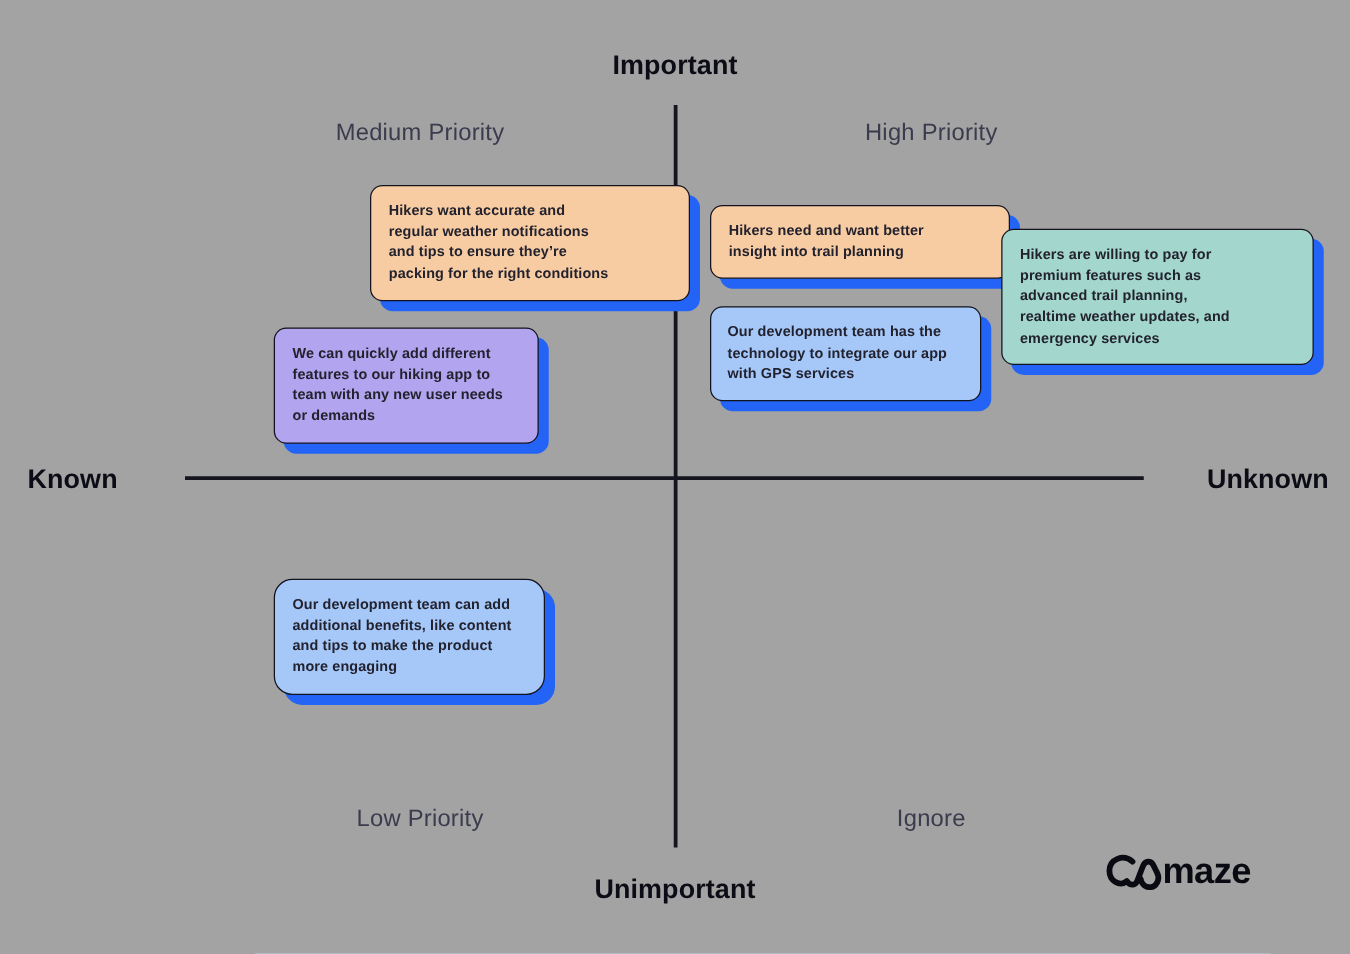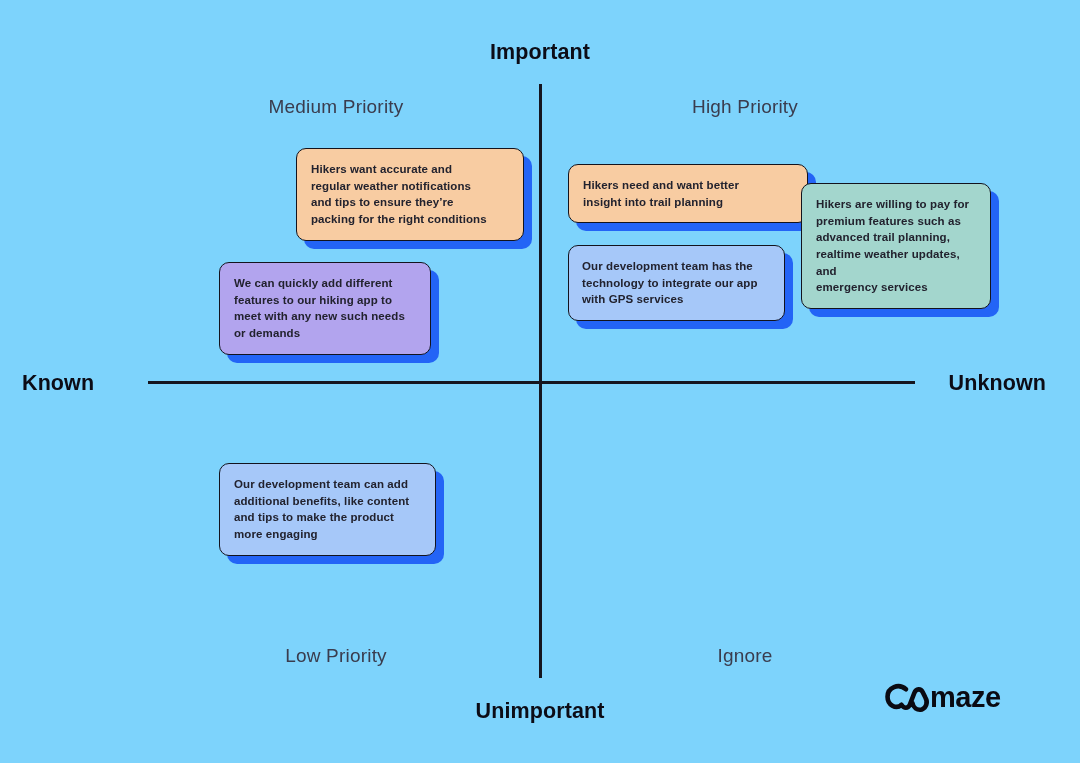--- a/index.html
+++ b/index.html
@@ -5,21 +5,21 @@
   html, body {
     margin: 0;
     padding: 0;
     background: #c8d6f2;
     font-family: "Liberation Sans", "DejaVu Sans", sans-serif;
   }
   .board {
     position: relative;
     width: 1080px;
     height: 763px;
-    background: #7dd3fc;
+    background: #a3a3a3;
     overflow: hidden;
     text-decoration: underline;
   }
   
   .axis-line {
     position: absolute;
     background: #15151F;
   }
   .axis-line.vertical   { left: 539px; top: 84px;  width: 2.5px; height: 594px; }
   .axis-line.horizontal { left: 148px; top: 381px; width: 767px; height: 2.5px; }
@@ -29,21 +29,21 @@
     position: absolute;
     font-weight: 700;
     font-size: 21.5px;
     color: #0C0C16;
     letter-spacing: 0.1px;
     white-space: nowrap;
   }
   .axis-title.top    { left: 540px; top: 40px;  transform: translateX(-50%); }
   .axis-title.bottom { left: 540px; top: 699px; transform: translateX(-50%); }
   .axis-title.left   { left: 22px;  top: 371px; }
-  .axis-title.right  { right: 34px; top: 371px; }
+  .axis-title.right  { right: 17px; top: 371px; }
 
   
   .quad-label {
     position: absolute;
     font-weight: 400;
     font-size: 19px;
     color: #3A3C4E;
     letter-spacing: 0.2px;
     white-space: nowrap;
     transform: translateX(-50%);
@@ -65,26 +65,26 @@
   }
   .note .note-text {
     font-size: 11.5px;
     font-weight: 700;
     line-height: 1.45;
     color: #22222E;
     white-space: pre-line;
     letter-spacing: 0.1px;
   }
   .note.n0 { left: 54px;  top: 158px; width: 212px; }
-  .note.n1 { left: 296px; top: 148px; width: 228px; }
+  .note.n1 { left: 296px; top: 148px; width: 256px; }
   .note.n2 { left: 219px; top: 262px; width: 212px; }
   .note.n3 { left: 568px; top: 164px; width: 240px; }
   .note.n4 { left: 568px; top: 245px; width: 217px; }
-  .note.n5 { left: 801px; top: 183px; width: 190px; }
-  .note.n6 { left: 219px; top: 463px; width: 217px; }
+  .note.n5 { left: 801px; top: 183px; width: 250px; }
+  .note.n6 { left: 219px; top: 463px; width: 217px; border-radius: 15px; }
 
   
   .logo {
     position: absolute;
     left: 882px;
     top: 680px;
     display: flex;
     align-items: center;
   }
   .logo svg { display: block; }
@@ -117,21 +117,21 @@
 
   <div class="note n1" style="background: rgb(248, 204, 162);">
     <div class="note-text">Hikers want accurate and
 regular weather notifications
 and tips to ensure they’re
 packing for the right conditions</div>
   </div>
   <div class="note n2" style="background: rgb(178, 164, 238);">
     <div class="note-text">We can quickly add different
 features to our hiking app to
-meet with any new such needs
+team with any new user needs
 or demands</div>
   </div>
   <div class="note n3" style="background: rgb(248, 204, 162);">
     <div class="note-text">Hikers need and want better
 insight into trail planning</div>
   </div>
   <div class="note n4" style="background: rgb(166, 200, 249); padding-left: 13px;">
     <div class="note-text">Our development team has the
 technology to integrate our app
 with GPS services</div>

